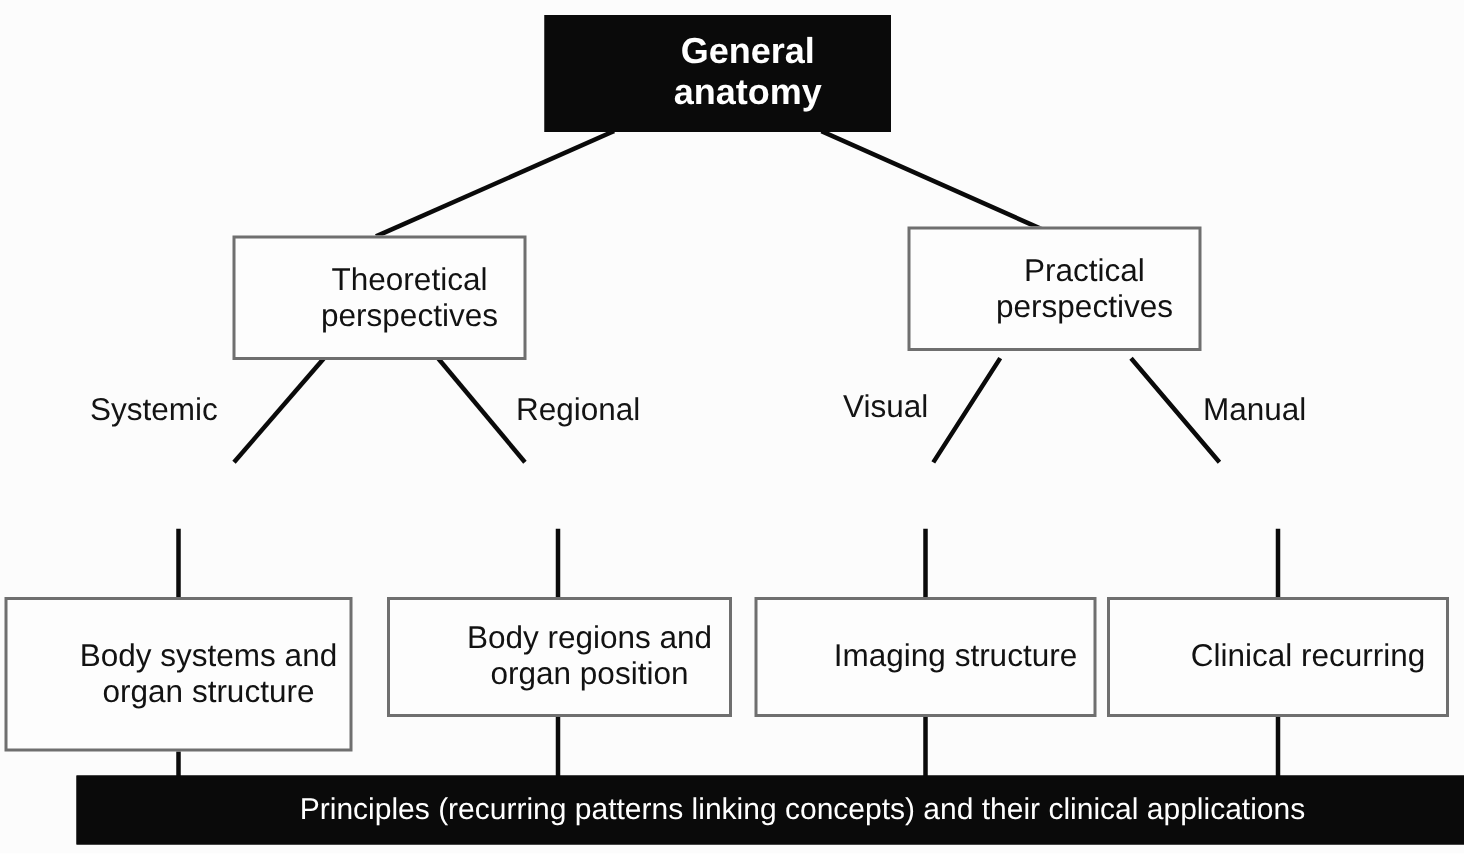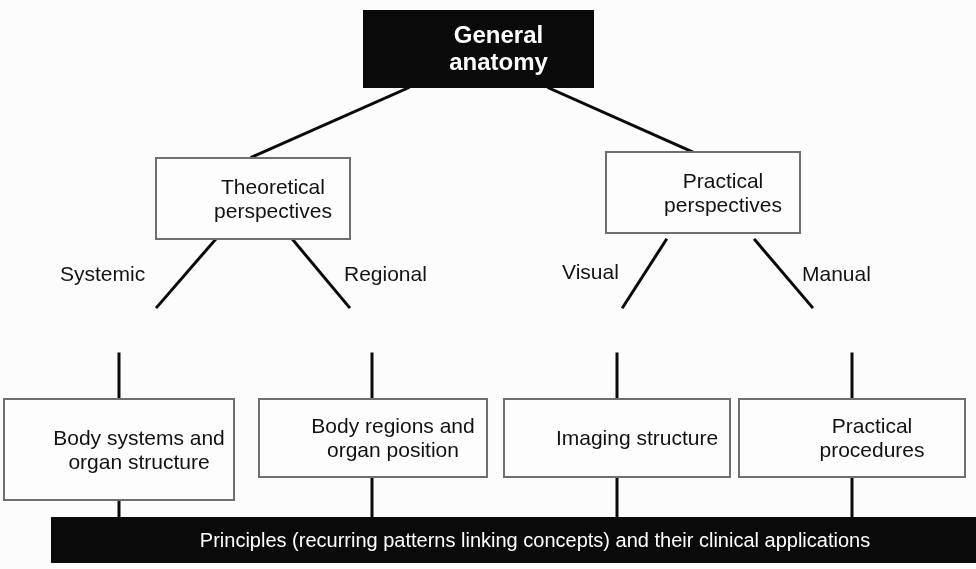--- a/index.html
+++ b/index.html
@@ -211,19 +211,19 @@
   </div>
 
   <div class="node node-light" id="node-imaging">
     <div>
       <div>Imaging structure</div>
     </div>
   </div>
 
   <div class="node node-light" id="node-clinical">
     <div>
-      <div>Practical procedures</div>
+      <div>Clinical recurring</div>
     </div>
   </div>
 
   <div class="node node-dark" id="node-principles-bar">Principles (recurring patterns linking concepts) and their clinical applications</div>
 
 </div>
 
 </body></html>

